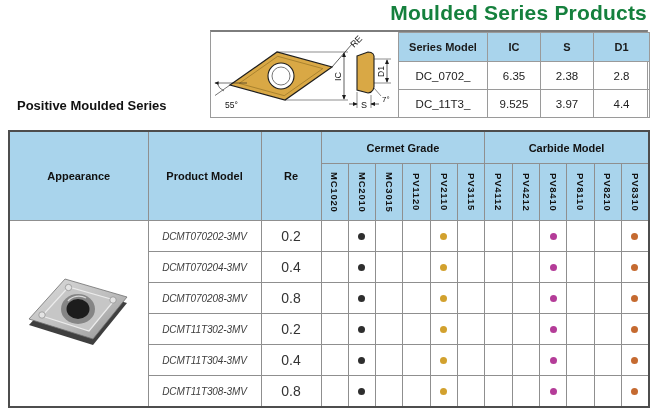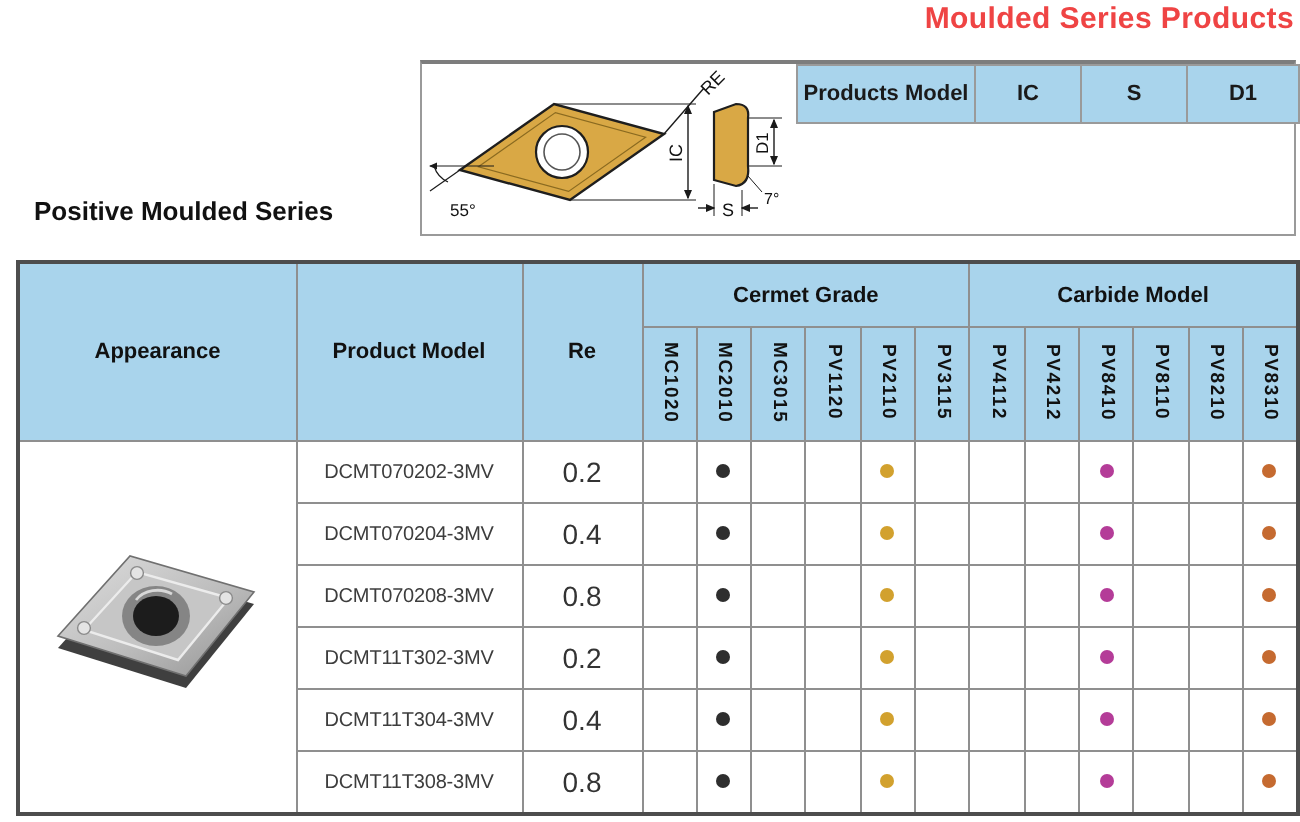--- a/index.html
+++ b/index.html
@@ -1,22 +1,22 @@
 <!DOCTYPE html>
 <html><head>
 <meta charset="utf-8">
 <style>
   html,body { margin:0; padding:0; }
   body {
     width:650px; height:411px; position:relative; background:#ffffff;
     font-family:"Liberation Sans", sans-serif; color:#1a1a1a; overflow:hidden;
   }
   .page-title {
-    position:absolute; top:1px; right:3px; font-size:15px; font-weight:bold;
-    color:#ef4444; letter-spacing:0.2px;
+    position:absolute; top:1px; right:3px; font-size:21px; font-weight:bold;
+    color:#15803d; letter-spacing:0.2px;
   }
   
   .top-box {
     position:absolute; left:210px; top:30px; width:438px; height:88px;
     border:1px solid #9a9a9a; border-top:2px solid #7d7d7d;
     display:flex; box-sizing:border-box; background:#fff;
   }
   .diagram-pane { width:187px; position:relative; box-sizing:border-box; }
   .example-table { width:251px; border-collapse:collapse; table-layout:fixed; }
   .example-table th, .example-table td {
@@ -40,21 +40,21 @@
   }
   .main-table thead th { background:#a9d4ec; font-weight:bold; font-size:11px; color:#111; }
   .main-table .group-row th { height:31px; }
   .main-table .vh { height:56px; }
   .vtext {
     display:inline-block; writing-mode:vertical-rl;
     font-size:9.5px; font-weight:bold; letter-spacing:0.8px; line-height:1;
     padding-top:2px;
   }
   .main-table tbody td { height:30px; background:#fff; }
-  .cell-code { font-size:10px; color:#3d3d3d; letter-spacing:-0.1px; }
+  .cell-code { font-size:10px; color:#3d3d3d; letter-spacing:-0.1px;font-style:italic; }
   .cell-re   { font-size:14px; color:#333; }
   .cell-app  { background:#fff; }
   .dot {
     display:inline-block; width:7px; height:7px; border-radius:50%; vertical-align:middle;
   }
   svg text { font-family:"Liberation Sans", sans-serif; }
 </style>
 </head>
 <body>
 
@@ -107,27 +107,39 @@
 
   <table class="example-table">
     <colgroup>
         <col style="width:89px">
         <col style="width:53px">
         <col style="width:53px">
         <col style="width:56px">
       </colgroup>
     <thead>
       <tr>
-        <th>Products Model</th>
+        <th>Series Model</th>
         <th>IC</th>
         <th>S</th>
         <th>D1</th>
       </tr>
     </thead>
     <tbody>
+      <tr>
+        <td>DC_0702_</td>
+        <td>6.35</td>
+        <td>2.38</td>
+        <td>2.8</td>
+      </tr>
+      <tr>
+        <td>DC_11T3_</td>
+        <td>9.525</td>
+        <td>3.97</td>
+        <td>4.4</td>
+      </tr>
     </tbody>
   </table>
 </div>
 
 <div class="section-title">Positive Moulded Series</div>
 
 <table class="main-table">
   <colgroup>
     <col style="width:139px">
       <col style="width:113px">

